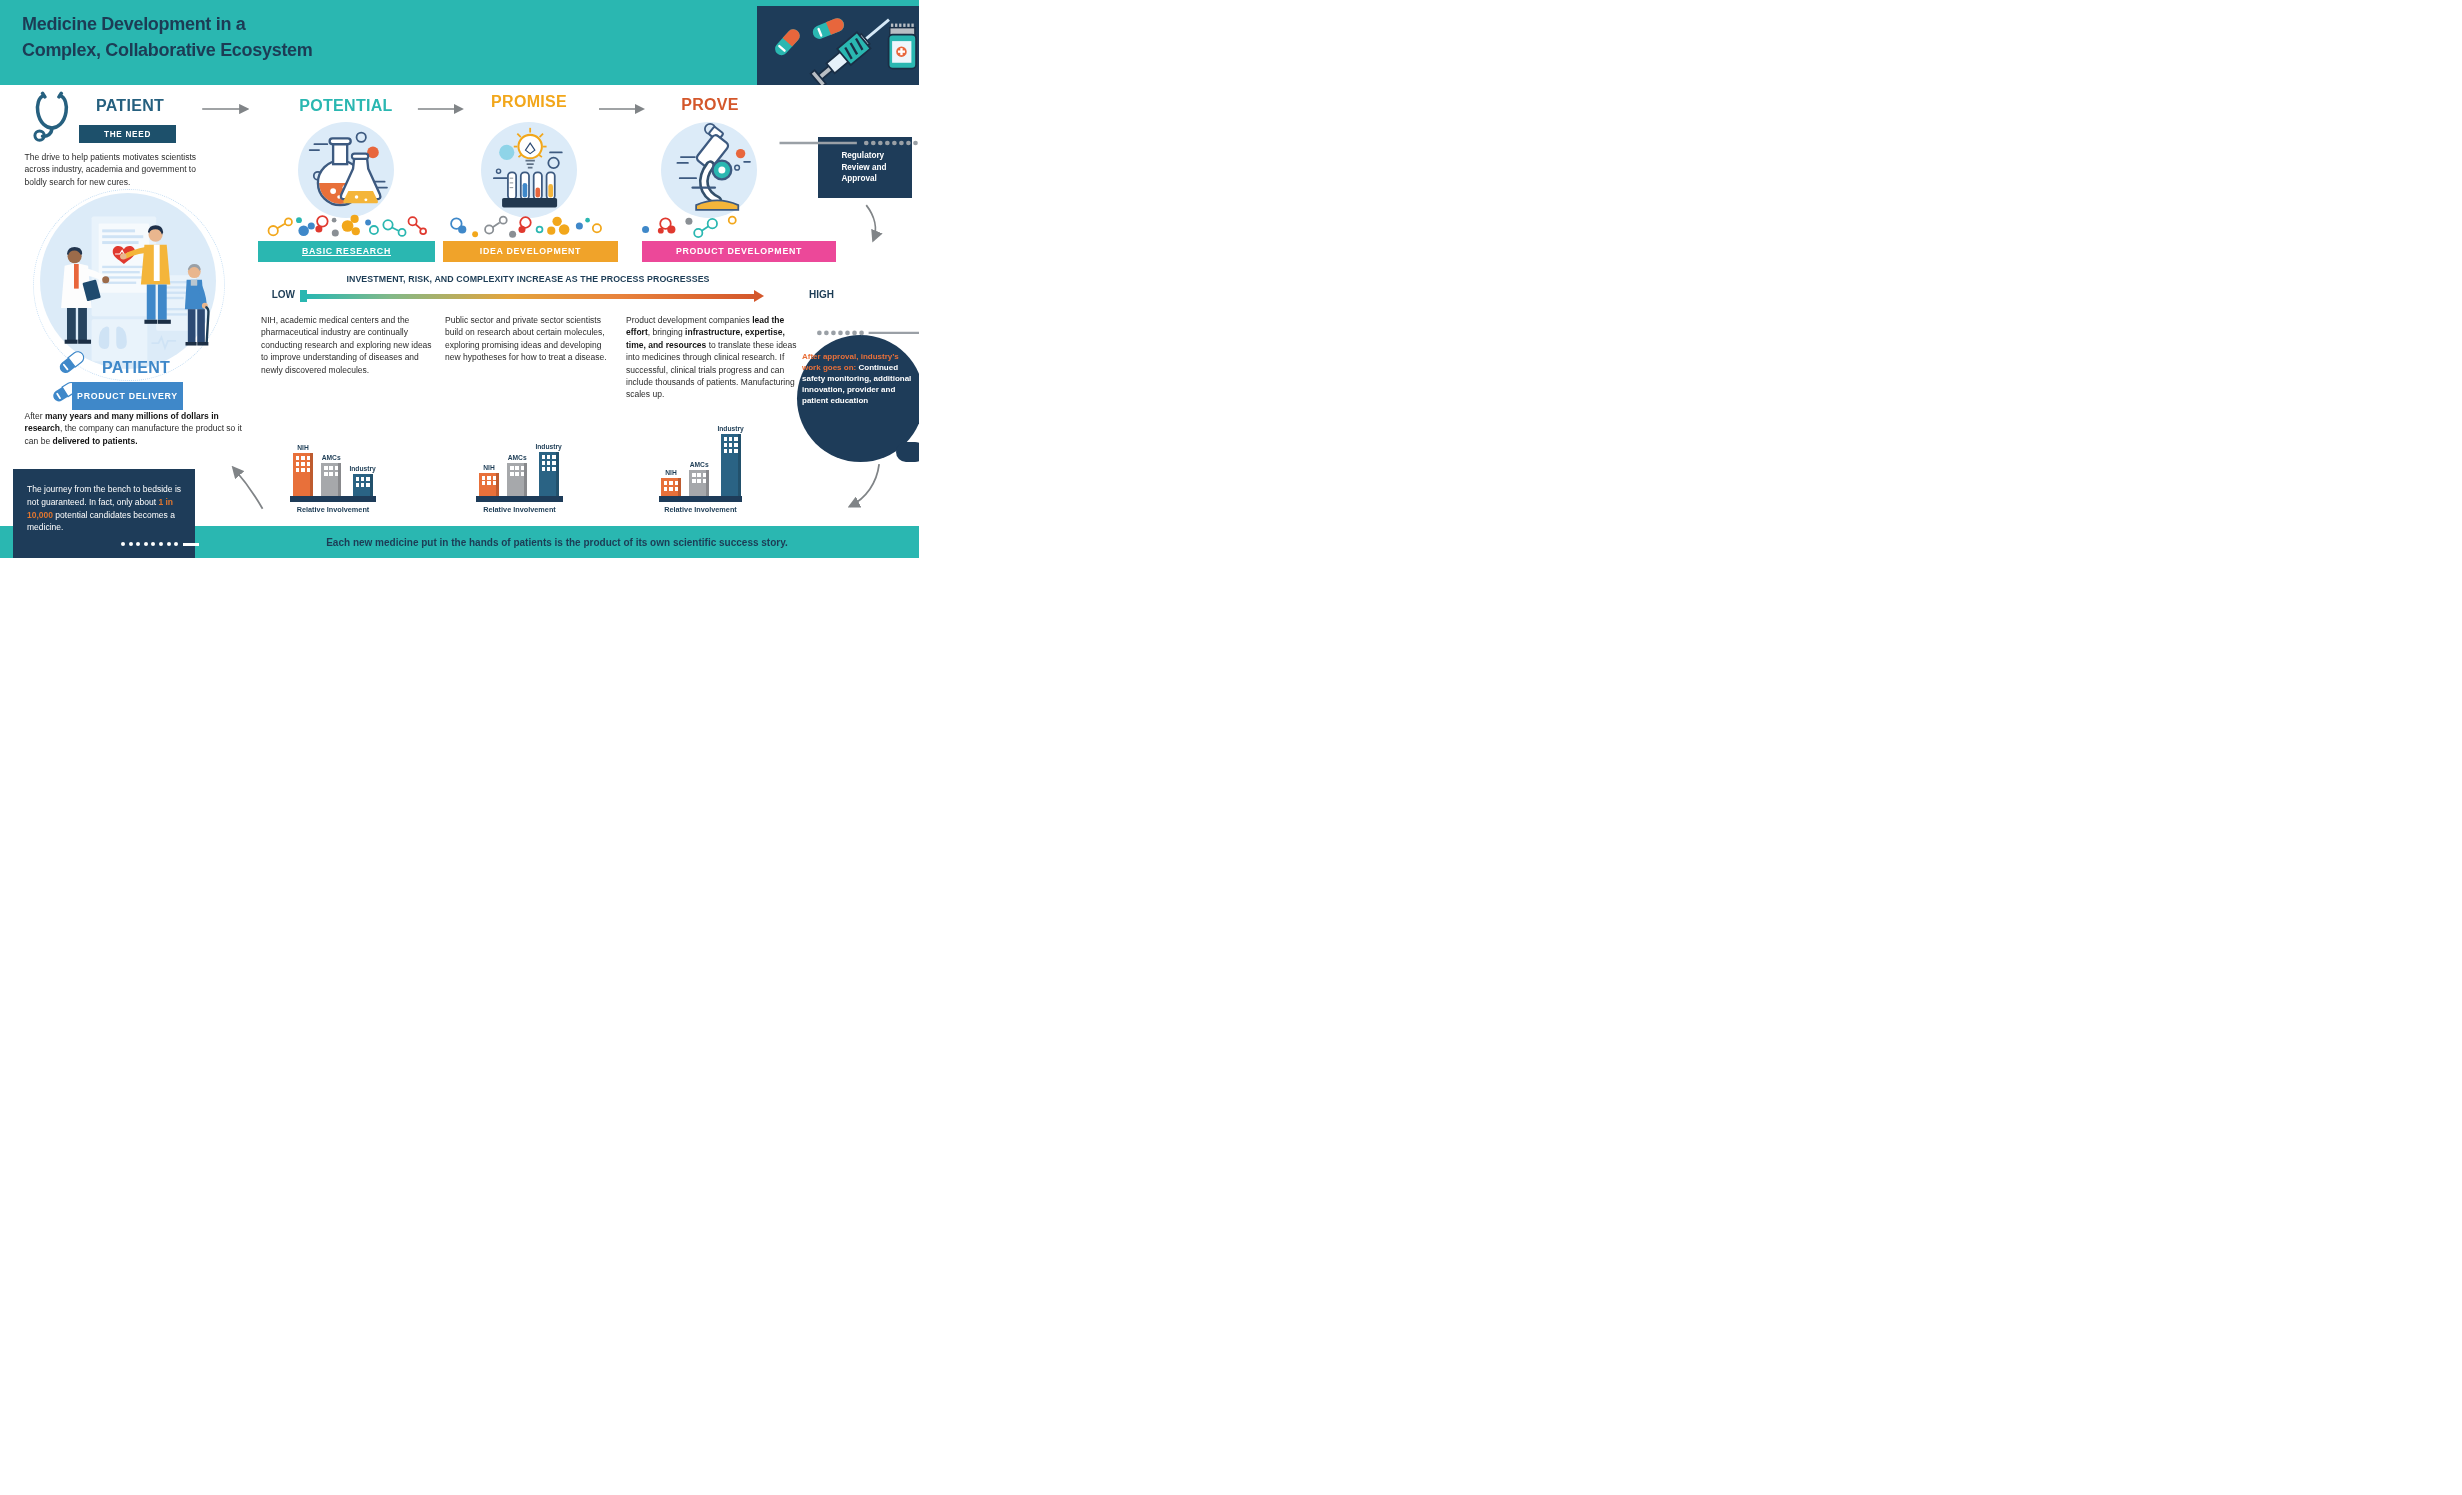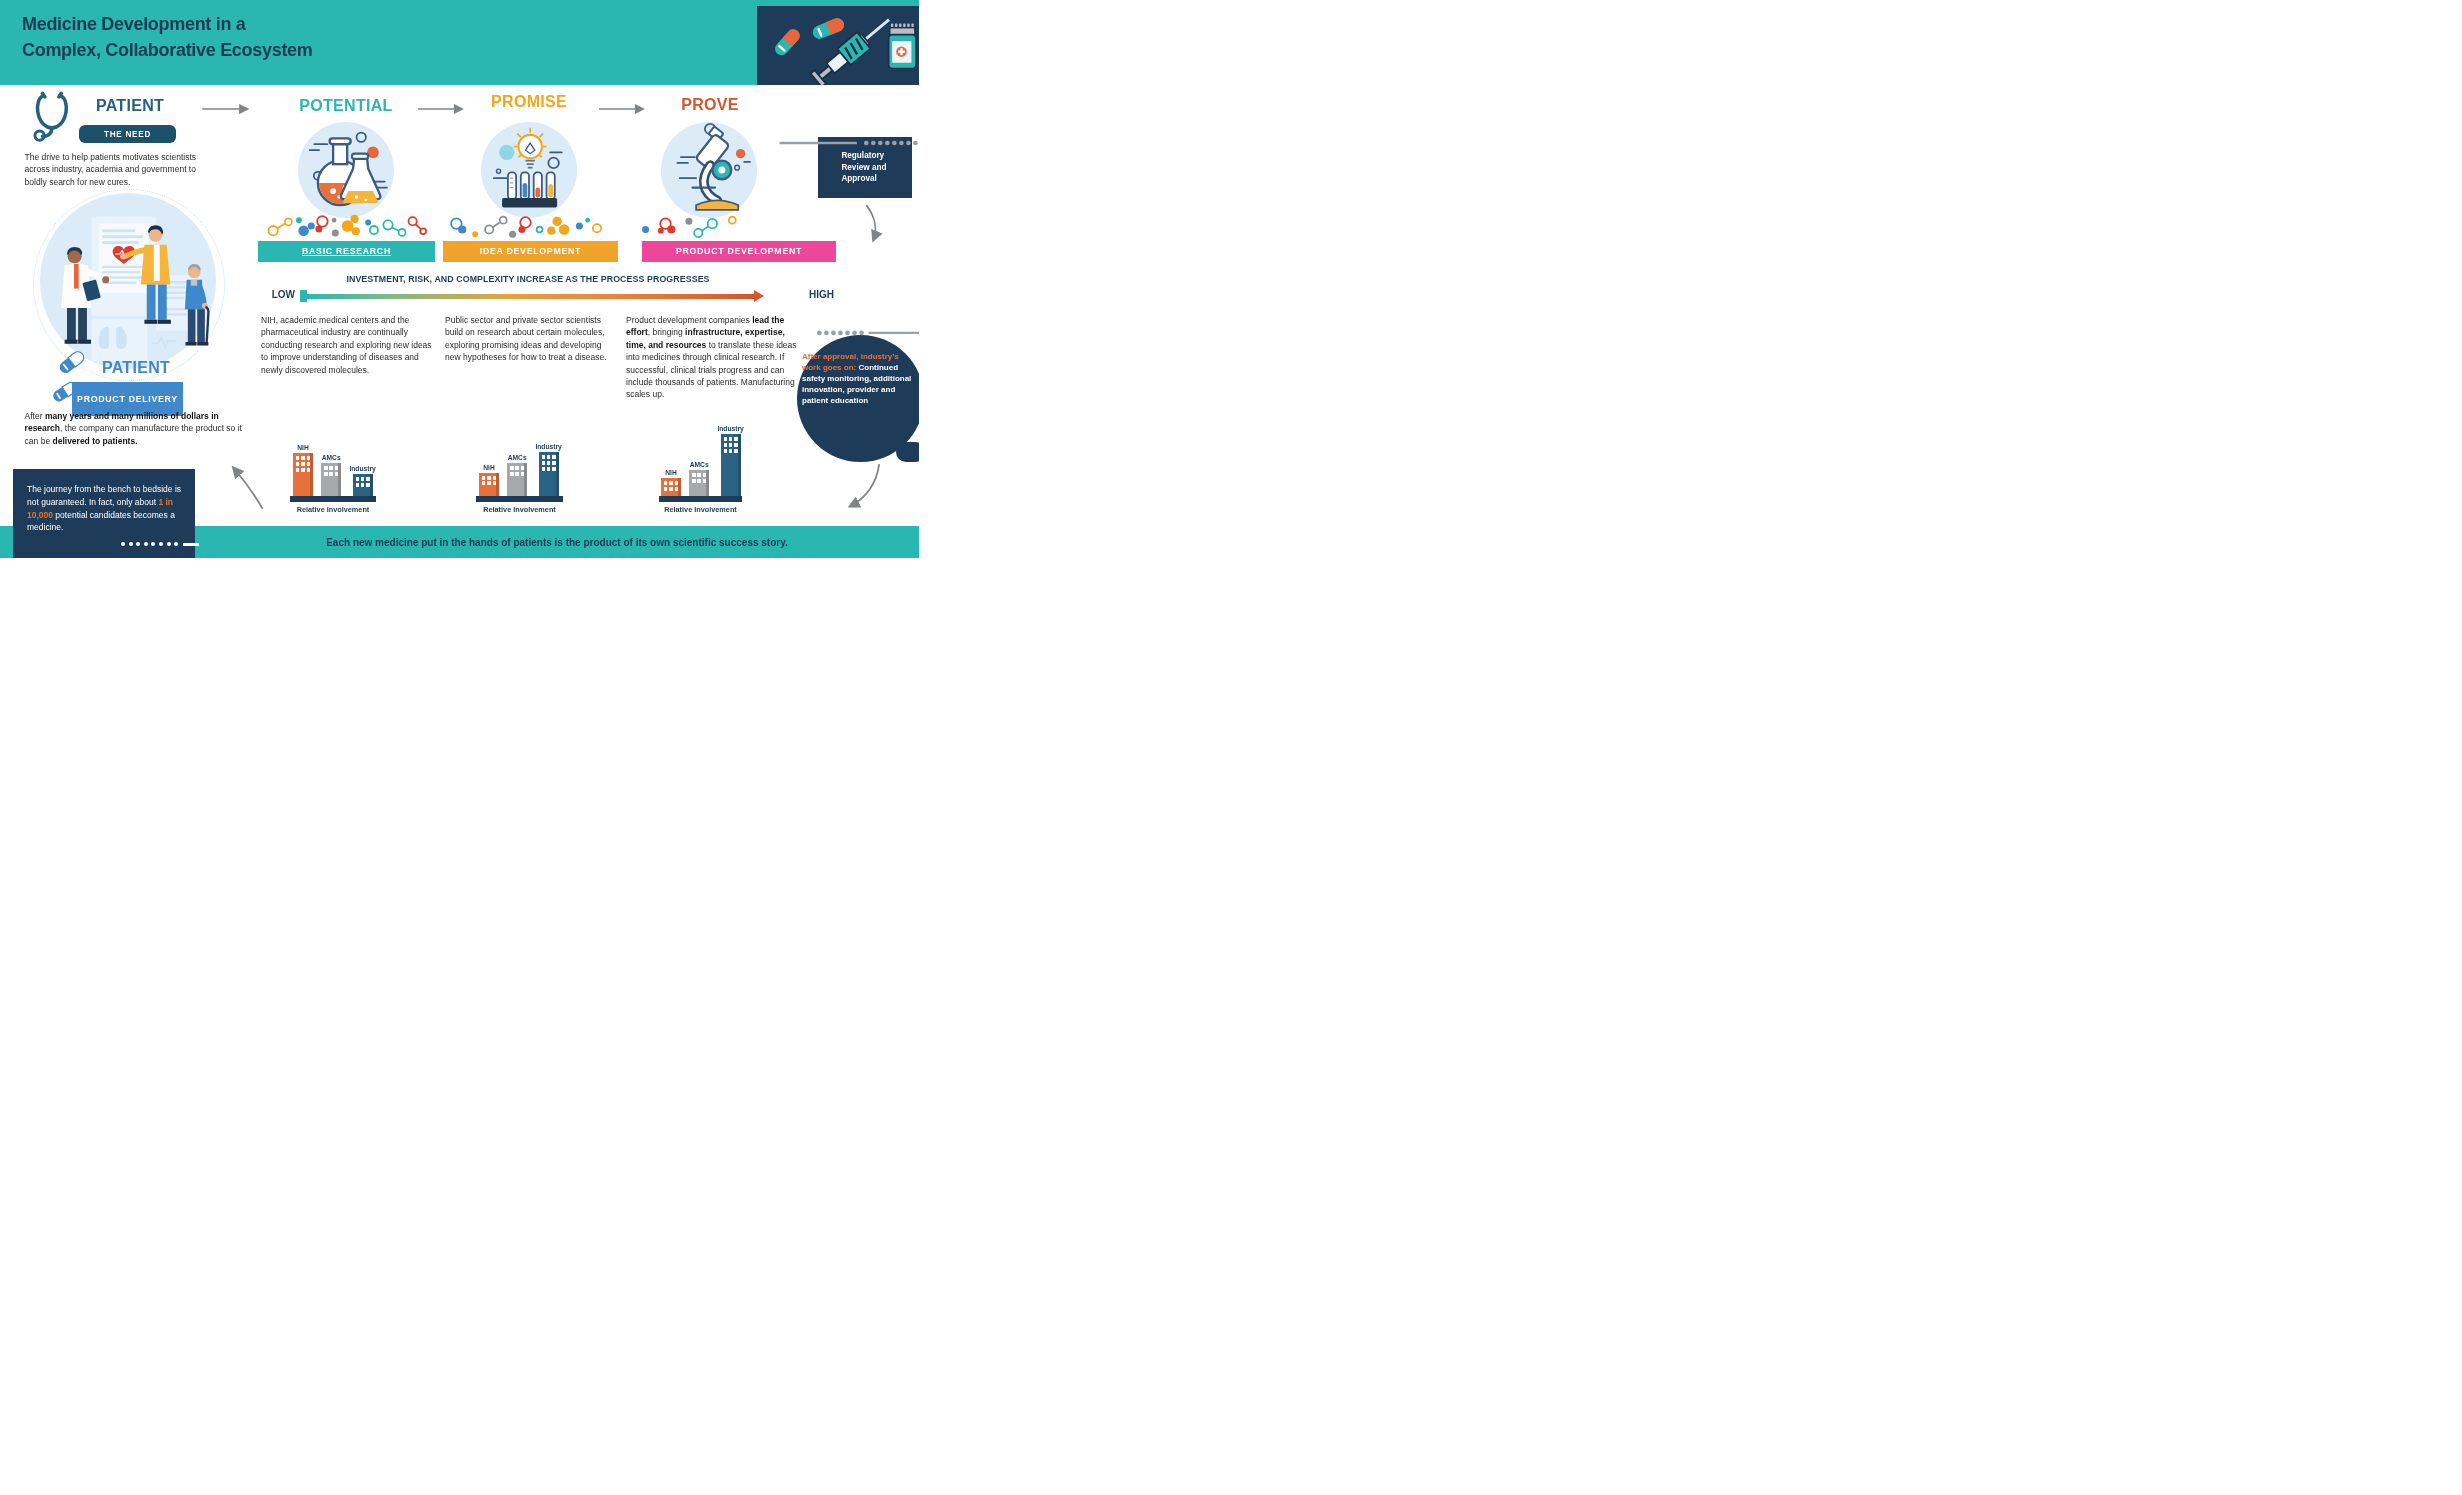--- a/index.html
+++ b/index.html
@@ -14,22 +14,22 @@
 
   
   .col-heading{position:absolute;font-weight:800;font-size:16px;letter-spacing:0.3px;transform:translateX(-50%);white-space:nowrap;text-align:right;}
   .h-patient{left:130px;top:97px;color:#26607f;}
   .h-potential{left:346px;top:97px;color:#2ab7b1;}
   .h-promise{left:529px;top:93px;color:#f2a71b;}
   .h-prove{left:710px;top:96px;color:#d4572b;}
   .h-patient2{left:136px;top:359px;color:#3f88c9;}
 
   .badge{position:absolute;color:#fff;font-weight:800;display:flex;align-items:center;justify-content:center;letter-spacing:0.7px;}
-  .badge-need{left:79px;top:125px;width:97px;height:18px;background:#1d506b;font-size:8.2px;border-radius:6px;}
-  .badge-delivery{left:72px;top:382px;width:111px;height:34px;background:#3f88c9;font-size:8.8px;}
+  .badge-need{left:79px;top:125px;width:97px;height:18px;background:#1d506b;font-size:8.2px;}
+  .badge-delivery{left:72px;top:382px;width:111px;height:28px;background:#3f88c9;font-size:8.8px;}
 
   .para{position:absolute;font-size:8.5px;line-height:1.46;color:#2b2b2b;}
   .p-need{left:24.6px;top:151px;width:173px;}
   .p-delivery{left:24.6px;top:410px;width:231px;}
   .p-desc1{left:261px;top:314px;width:176px;}
   .p-desc2{left:445px;top:314px;width:169px;}
   .p-desc3{left:626px;top:314px;width:175px;}
   .b{font-weight:700;color:#141414;}
   .ob{font-weight:800;color:#e0762f;}
 

